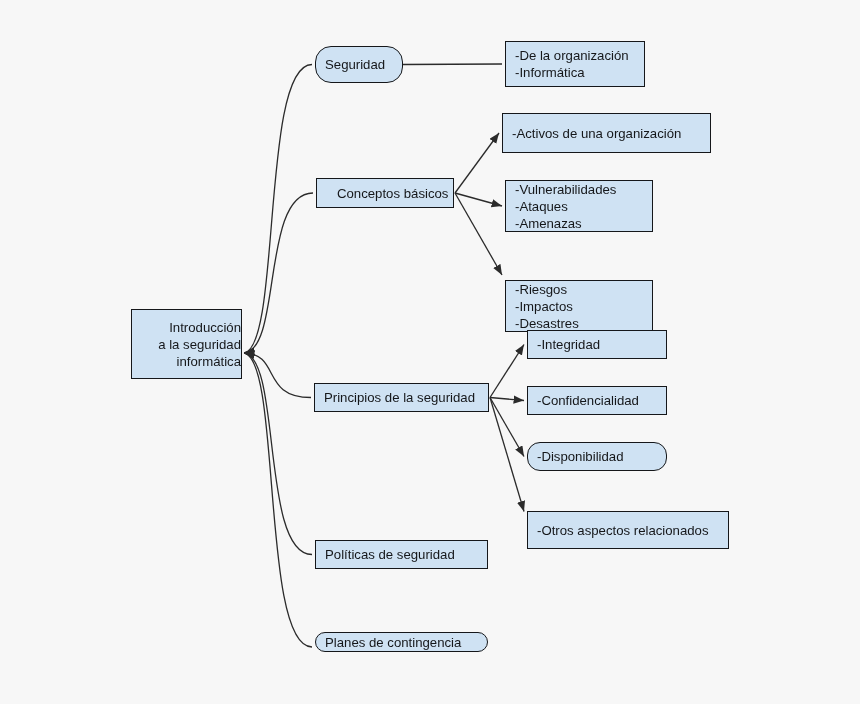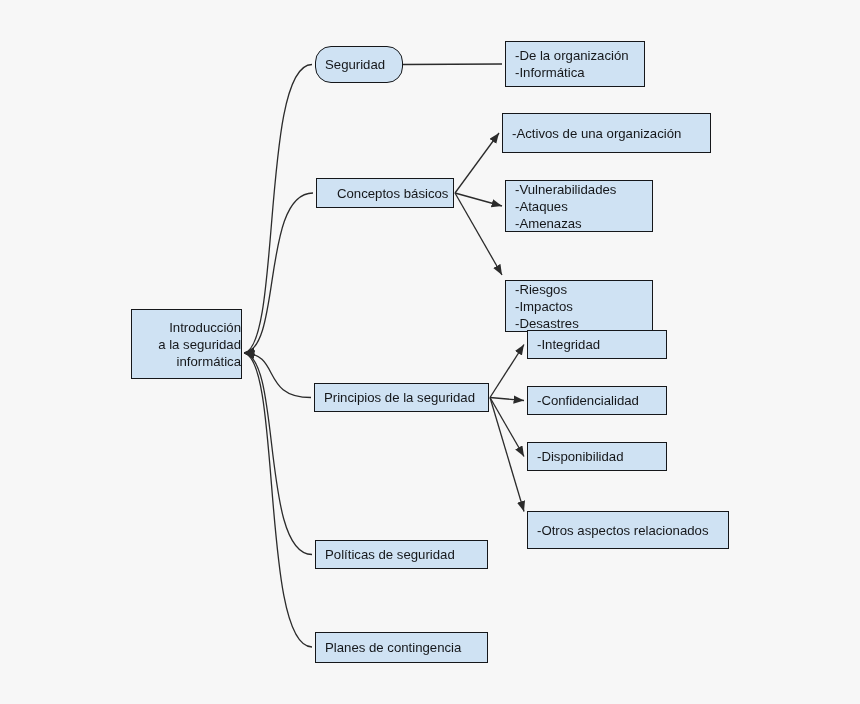--- a/index.html
+++ b/index.html
@@ -86,18 +86,18 @@
       <div class="node center" style="left: 131px; top: 309px; width: 111px; height: 70px; background: rgb(207, 226, 243); border-color: rgb(21, 23, 26);"><span class="line">Introducción</span><span class="line">a la seguridad</span><span class="line">informática</span></div>
       <div class="node left" style="left: 315px; top: 46px; width: 88px; height: 37px; background: rgb(207, 226, 243); border-color: rgb(21, 23, 26); border-radius: 16px;"><span class="line">Seguridad</span></div>
       <div class="node left" style="left: 505px; top: 41px; width: 140px; height: 46px; background: rgb(207, 226, 243); border-color: rgb(21, 23, 26);"><span class="line">-De la organización</span><span class="line">-Informática</span></div>
       <div class="node left" style="left: 316px; top: 178px; width: 138px; height: 30px; background: rgb(207, 226, 243); border-color: rgb(21, 23, 26); padding-left: 20px;"><span class="line">Conceptos básicos</span></div>
       <div class="node left" style="left: 502px; top: 113px; width: 209px; height: 40px; background: rgb(207, 226, 243); border-color: rgb(21, 23, 26);"><span class="line">-Activos de una organización</span></div>
       <div class="node left" style="left: 505px; top: 180px; width: 148px; height: 52px; background: rgb(207, 226, 243); border-color: rgb(21, 23, 26); text-align: center;"><span class="line">-Vulnerabilidades</span><span class="line">-Ataques</span><span class="line">-Amenazas</span></div>
       <div class="node left" style="left: 505px; top: 249px; width: 148px; height: 52px; background: rgb(207, 226, 243); border-color: rgb(21, 23, 26); margin-top: 31px;"><span class="line">-Riesgos</span><span class="line">-Impactos</span><span class="line">-Desastres</span></div>
       <div class="node left" style="left: 314px; top: 383px; width: 175px; height: 29px; background: rgb(207, 226, 243); border-color: rgb(21, 23, 26);"><span class="line">Principios de la seguridad</span></div>
       <div class="node left" style="left: 527px; top: 330px; width: 140px; height: 29px; background: rgb(207, 226, 243); border-color: rgb(21, 23, 26);"><span class="line">-Integridad</span></div>
       <div class="node left" style="left: 527px; top: 386px; width: 140px; height: 29px; background: rgb(207, 226, 243); border-color: rgb(21, 23, 26);"><span class="line">-Confidencialidad</span></div>
-      <div class="node left" style="left: 527px; top: 442px; width: 140px; height: 29px; background: rgb(207, 226, 243); border-color: rgb(21, 23, 26);"><span class="line">-Disponibilidad</span></div>
+      <div class="node left" style="left: 527px; top: 442px; width: 140px; height: 29px; background: rgb(207, 226, 243); border-color: rgb(21, 23, 26); border-radius: 13px;"><span class="line">-Disponibilidad</span></div>
       <div class="node left" style="left: 527px; top: 511px; width: 202px; height: 38px; background: rgb(207, 226, 243); border-color: rgb(21, 23, 26);"><span class="line">-Otros aspectos relacionados</span></div>
       <div class="node left" style="left: 315px; top: 540px; width: 173px; height: 29px; background: rgb(207, 226, 243); border-color: rgb(21, 23, 26);"><span class="line">Políticas de seguridad</span></div>
-      <div class="node left" style="left: 315px; top: 632px; width: 173px; height: 31px; background: rgb(207, 226, 243); border-color: rgb(21, 23, 26);"><span class="line">Planes de contingencia</span></div>
+      <div class="node left" style="left: 315px; top: 632px; width: 173px; height: 20px; background: rgb(207, 226, 243); border-color: rgb(21, 23, 26); border-radius: 11px;"><span class="line">Planes de contingencia</span></div>
     </div>
 </div>
 
 </body></html>

